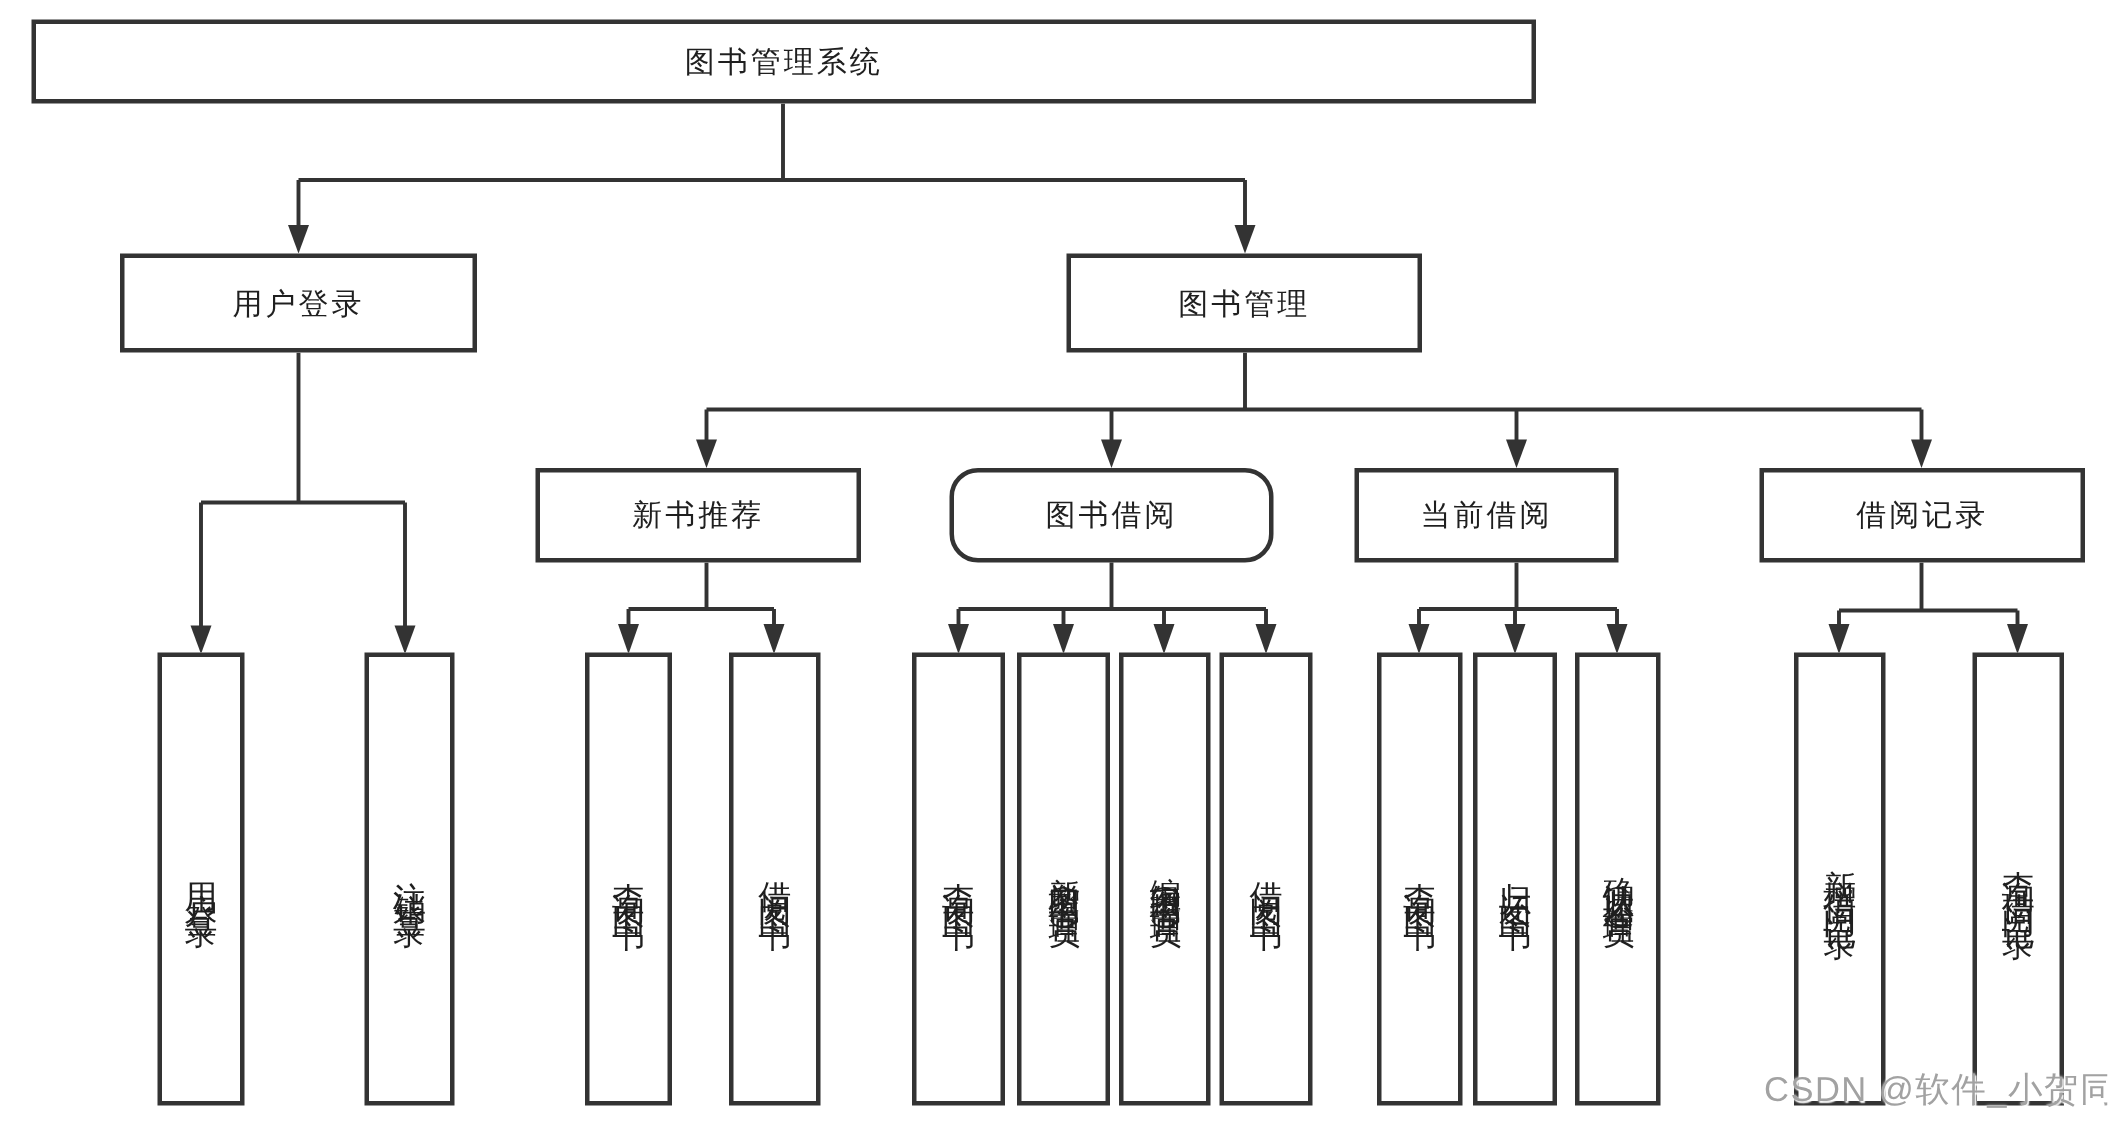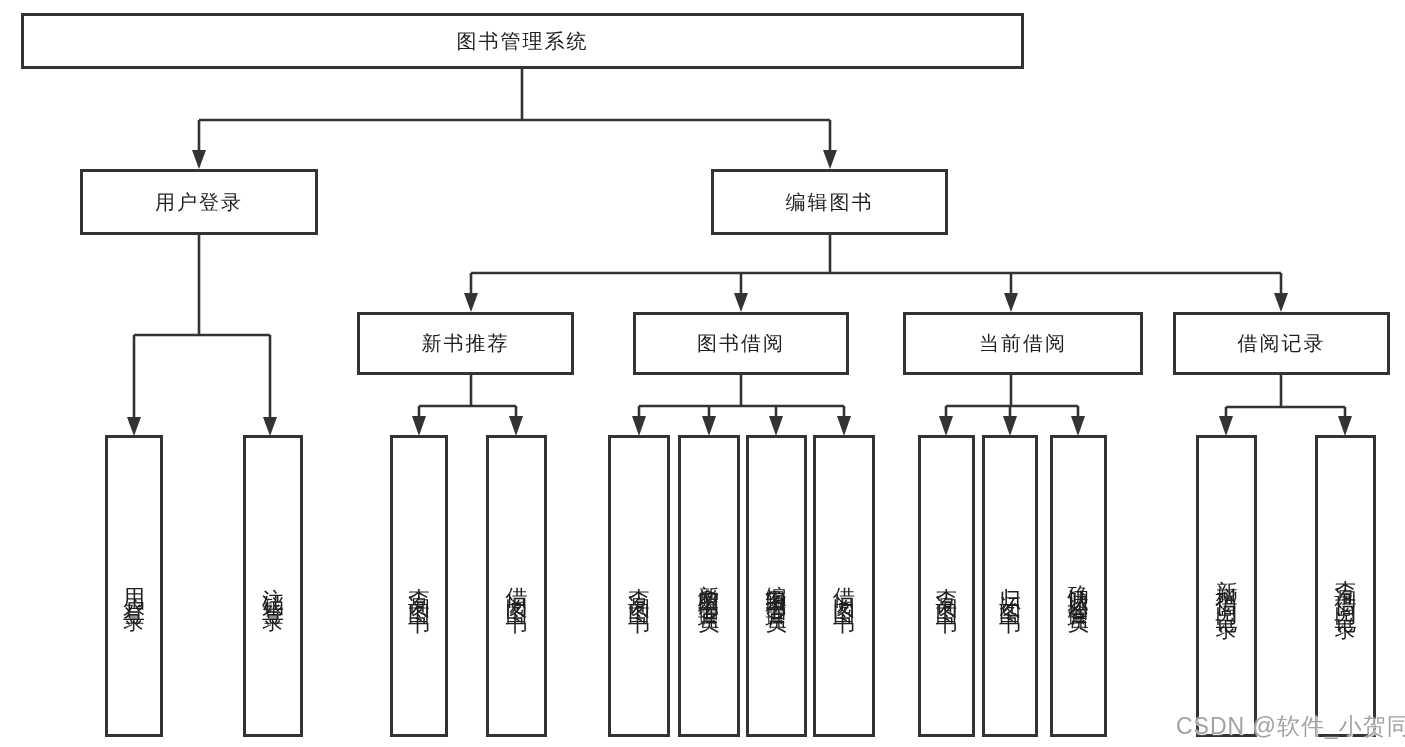--- a/index.html
+++ b/index.html
@@ -118,30 +118,30 @@
   </svg>
 
   <div class="node root-node" style="left:21px; top:13px; width:1003px; height:56px;">
     <span>图书管理系统</span>
   </div>
 
   <div class="node hnode" style="left:80px; top:169px; width:238px; height:66px;">
     <span>用户登录</span>
   </div>
   <div class="node hnode" style="left:711px; top:169px; width:237px; height:66px;">
-    <span>编辑图书</span>
+    <span>图书管理</span>
   </div>
 
   <div class="node hnode" style="left:357px; top:312px; width:217px; height:63px;">
     <span>新书推荐</span>
   </div>
-  <div class="node hnode" style="left:633px; top:312px; width:216px; height:63px;">
+  <div class="node hnode" style="left:633px; top:312px; width:216px; height:63px;border-radius:19px;">
     <span>图书借阅</span>
   </div>
-  <div class="node hnode" style="left:903px; top:312px; width:240px; height:63px;">
+  <div class="node hnode" style="left:903px; top:312px; width:176px; height:63px;">
     <span>当前借阅</span>
   </div>
   <div class="node hnode" style="left:1173px; top:312px; width:217px; height:63px;">
     <span>借阅记录</span>
   </div>
 
   <div class="node leaf" style="left:105px; top:435px; width:58px; height:302px;">
     <span class="vtext">用户登录</span>
   </div>
   <div class="node leaf" style="left:243px; top:435px; width:60px; height:302px;">

